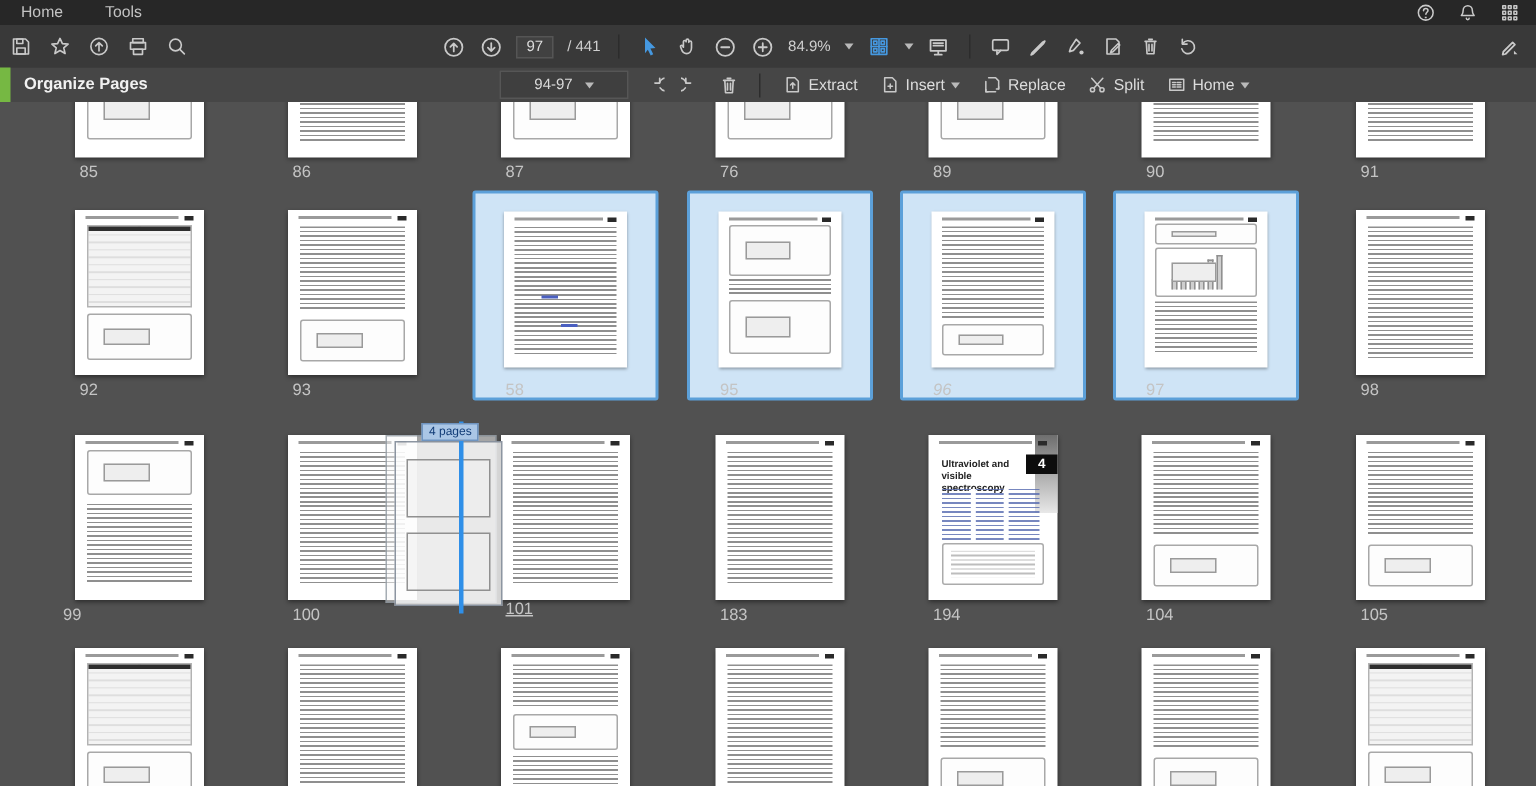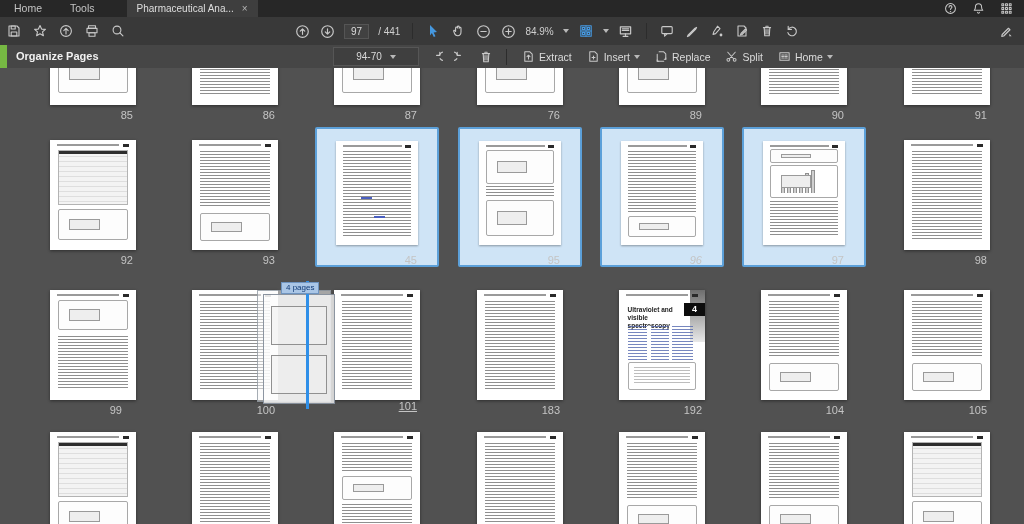--- a/index.html
+++ b/index.html
@@ -41,21 +41,21 @@
   .org-label{color:#dcdcdc;font-size:10.5px;display:flex;align-items:center;gap:4px;cursor:pointer;padding:2px 3px;}
 
   
   .content{position:absolute;top:68px;left:0;right:0;bottom:0;overflow:hidden;background:#515151;}
   .pg{position:absolute;background:#fff;box-shadow:0 1px 3px rgba(0,0,0,.45);}
   .pg::before{content:"";position:absolute;top:4px;left:8%;right:20%;height:1.5px;background:#9a9a9a;}
   .pg::after{content:"";position:absolute;top:3.5px;right:8%;width:6px;height:3px;background:#2a2a2a;}
   .sel-box{position:absolute;width:124px;height:140px;background:var(--selfill);border:2px solid var(--selborder);
            border-radius:2px;box-sizing:border-box;cursor:pointer;}
   .sel-box .pg{box-shadow:0 1px 2px rgba(0,0,0,.35);}
-  .pnum{position:absolute;width:80px;text-align:right;color:#c4c4c4;font-size:11px;}
+  .pnum{position:absolute;width:80px;text-align:left;color:#c4c4c4;font-size:11px;}
   .tl{position:absolute;left:9%;right:9%;background:repeating-linear-gradient(to bottom,#8f8f8f 0 1px,transparent 1px 3px);}
   .lnk{position:absolute;width:11px;height:2px;background:#4a5fc0;}
   .fig{position:absolute;left:9%;right:9%;border:1px solid #a8a8a8;border-radius:2px;background:#fdfdfd;}
   .fig::after{content:"";position:absolute;left:15%;top:30%;right:40%;bottom:30%;border:1px solid #9a9a9a;background:#eee;}
   .bars{position:absolute;left:14%;right:34%;top:12%;bottom:12%;display:flex;align-items:flex-end;gap:2px;}
   .bars i{flex:1;background:#cfcfcf;border:1px solid #909090;border-bottom:none;}
   .tbl{position:absolute;left:9%;right:9%;border:1px solid #b3b3b3;
        background:repeating-linear-gradient(to bottom,#dedede 0 1px,#f3f3f3 1px 5px),
                   linear-gradient(to right,transparent 49%,#c4c4c4 49%,#c4c4c4 51%,transparent 51%);}
   .tbl::before{content:"";position:absolute;top:0;left:0;right:0;height:3px;background:#2e2e2e;}
@@ -81,24 +81,20 @@
               color:#123c77;font-size:8px;line-height:10px;padding:0 4px;white-space:nowrap;}
 </style>
 </head>
 <body>
 
 <div class="app">
 
   <div class="tabbar">
     <div class="menu">Home</div>
     <div class="menu">Tools</div>
-    <div class="doc-tab">
-      <span>Pharmaceutical Ana...</span>
-      <span class="x">×</span>
-    </div>
     <div class="tab-right">
       <span class="tbtn">
         <svg class="ic" width="13" height="13" viewBox="0 0 14 14">
             <circle cx="7" cy="7" r="5.3"></circle>
             <path class="filld" d="M6.3 9.8h1.4v1.2H6.3z"></path>
             <path d="M5.4 5.6c0-1 .7-1.7 1.6-1.7s1.6.6 1.6 1.5c0 1.2-1.5 1.3-1.5 2.6"></path>
           </svg>
       </span>
       <span class="tbtn">
         <svg class="ic" width="13" height="13" viewBox="0 0 14 14">
@@ -265,21 +261,21 @@
           </svg>
       </span>
     </div>
   </div>
 
   <div class="orgbar">
     <div class="org-accent"></div>
     <div class="org-title">Organize Pages</div>
     <div class="org-tools">
       <span class="rangebox">
-        <span>94-70</span>
+        <span>94-97</span>
         <span class="caret"></span>
       </span>
       <span class="tbtn">
         <svg class="ic" width="14" height="14" viewBox="0 0 14 14">
             <path d="M10.6 5.2a4.3 4.3 0 1 1 .5 3.4"></path>
             <path d="M10.8 2.2v3.2H7.6"></path>
           </svg>
       </span>
       <span class="tbtn">
         <svg class="ic" width="14" height="14" viewBox="0 0 14 14">
@@ -383,21 +379,21 @@
         <div class="fig" style="bottom: 8%; height: 24%;"></div>
       </div>
       <div class="pnum" style="left: 195px; top: 186px;">93</div>
       <div class="sel-box" style="left: 315px; top: 59px;">
         <div class="pg" style="left: 19px; top: 12px; width: 82px; height: 104px;">
           <div class="tl" style="top: 10%; bottom: 9%;"></div>
           <div class="lnk" style="top: 54%; left: 30%;"></div>
           <div class="lnk" style="top: 72%; left: 46%;"></div>
         </div>
       </div>
-      <div class="pnum" style="left: 337px; top: 186px;">45</div>
+      <div class="pnum" style="left: 337px; top: 186px;">58</div>
       <div class="sel-box" style="left: 458px; top: 59px;">
         <div class="pg" style="left: 19px; top: 12px; width: 82px; height: 104px;">
           <div class="fig" style="top: 9%; height: 30%;"></div>
           <div class="tl" style="top: 43%; height: 10%;"></div>
           <div class="fig" style="top: 57%; height: 32%;"></div>
         </div>
       </div>
       <div class="pnum" style="left: 480px; top: 186px;">95</div>
       <div class="sel-box" style="left: 600px; top: 59px;">
         <div class="pg" style="left: 19px; top: 12px; width: 82px; height: 104px;">
@@ -444,21 +440,21 @@
         <div class="tl" style="top: 10%; bottom: 9%;"></div>
       </div>
       <div class="pnum" style="left: 480px; top: 336px;">183</div>
       <div class="pg" style="left: 619px; top: 222px; width: 86px; height: 110px;">
         <div class="ch-title">Ultraviolet and visible spectroscopy</div>
         <div class="ch-band"></div>
         <div class="ch-tab">4</div>
         <div class="ch-cols"></div>
         <div class="ch-box"></div>
       </div>
-      <div class="pnum" style="left: 622px; top: 336px;">192</div>
+      <div class="pnum" style="left: 622px; top: 336px;">194</div>
       <div class="pg" style="left: 761px; top: 222px; width: 86px; height: 110px;">
         <div class="tl" style="top: 10%; height: 52%;"></div>
         <div class="fig" style="bottom: 8%; height: 24%;"></div>
       </div>
       <div class="pnum" style="left: 764px; top: 336px;">104</div>
       <div class="pg" style="left: 904px; top: 222px; width: 86px; height: 110px;">
         <div class="tl" style="top: 10%; height: 52%;"></div>
         <div class="fig" style="bottom: 8%; height: 24%;"></div>
       </div>
       <div class="pnum" style="left: 907px; top: 336px;">105</div>

